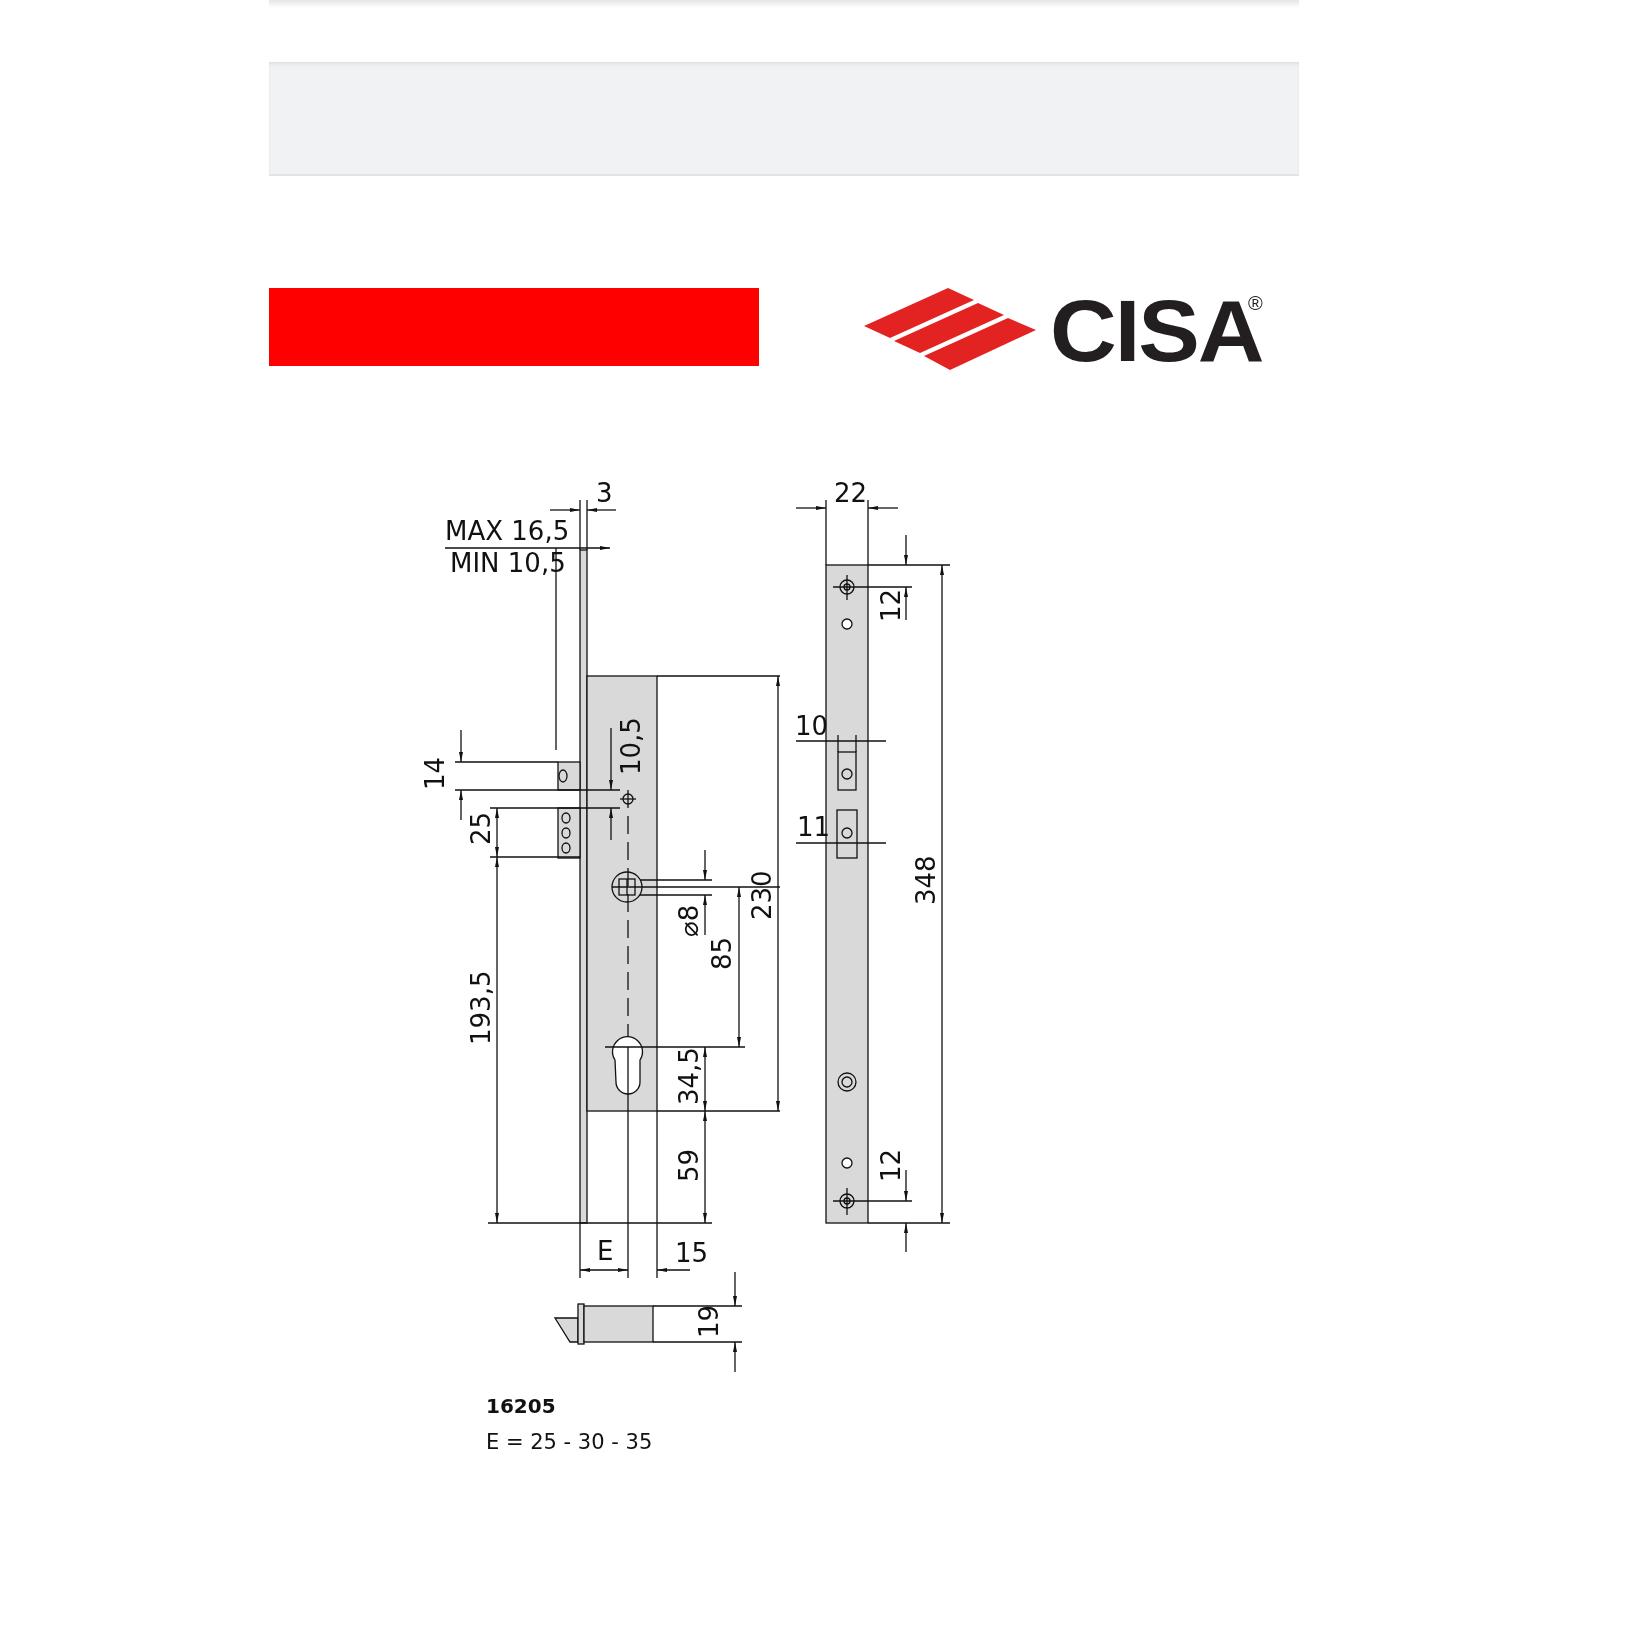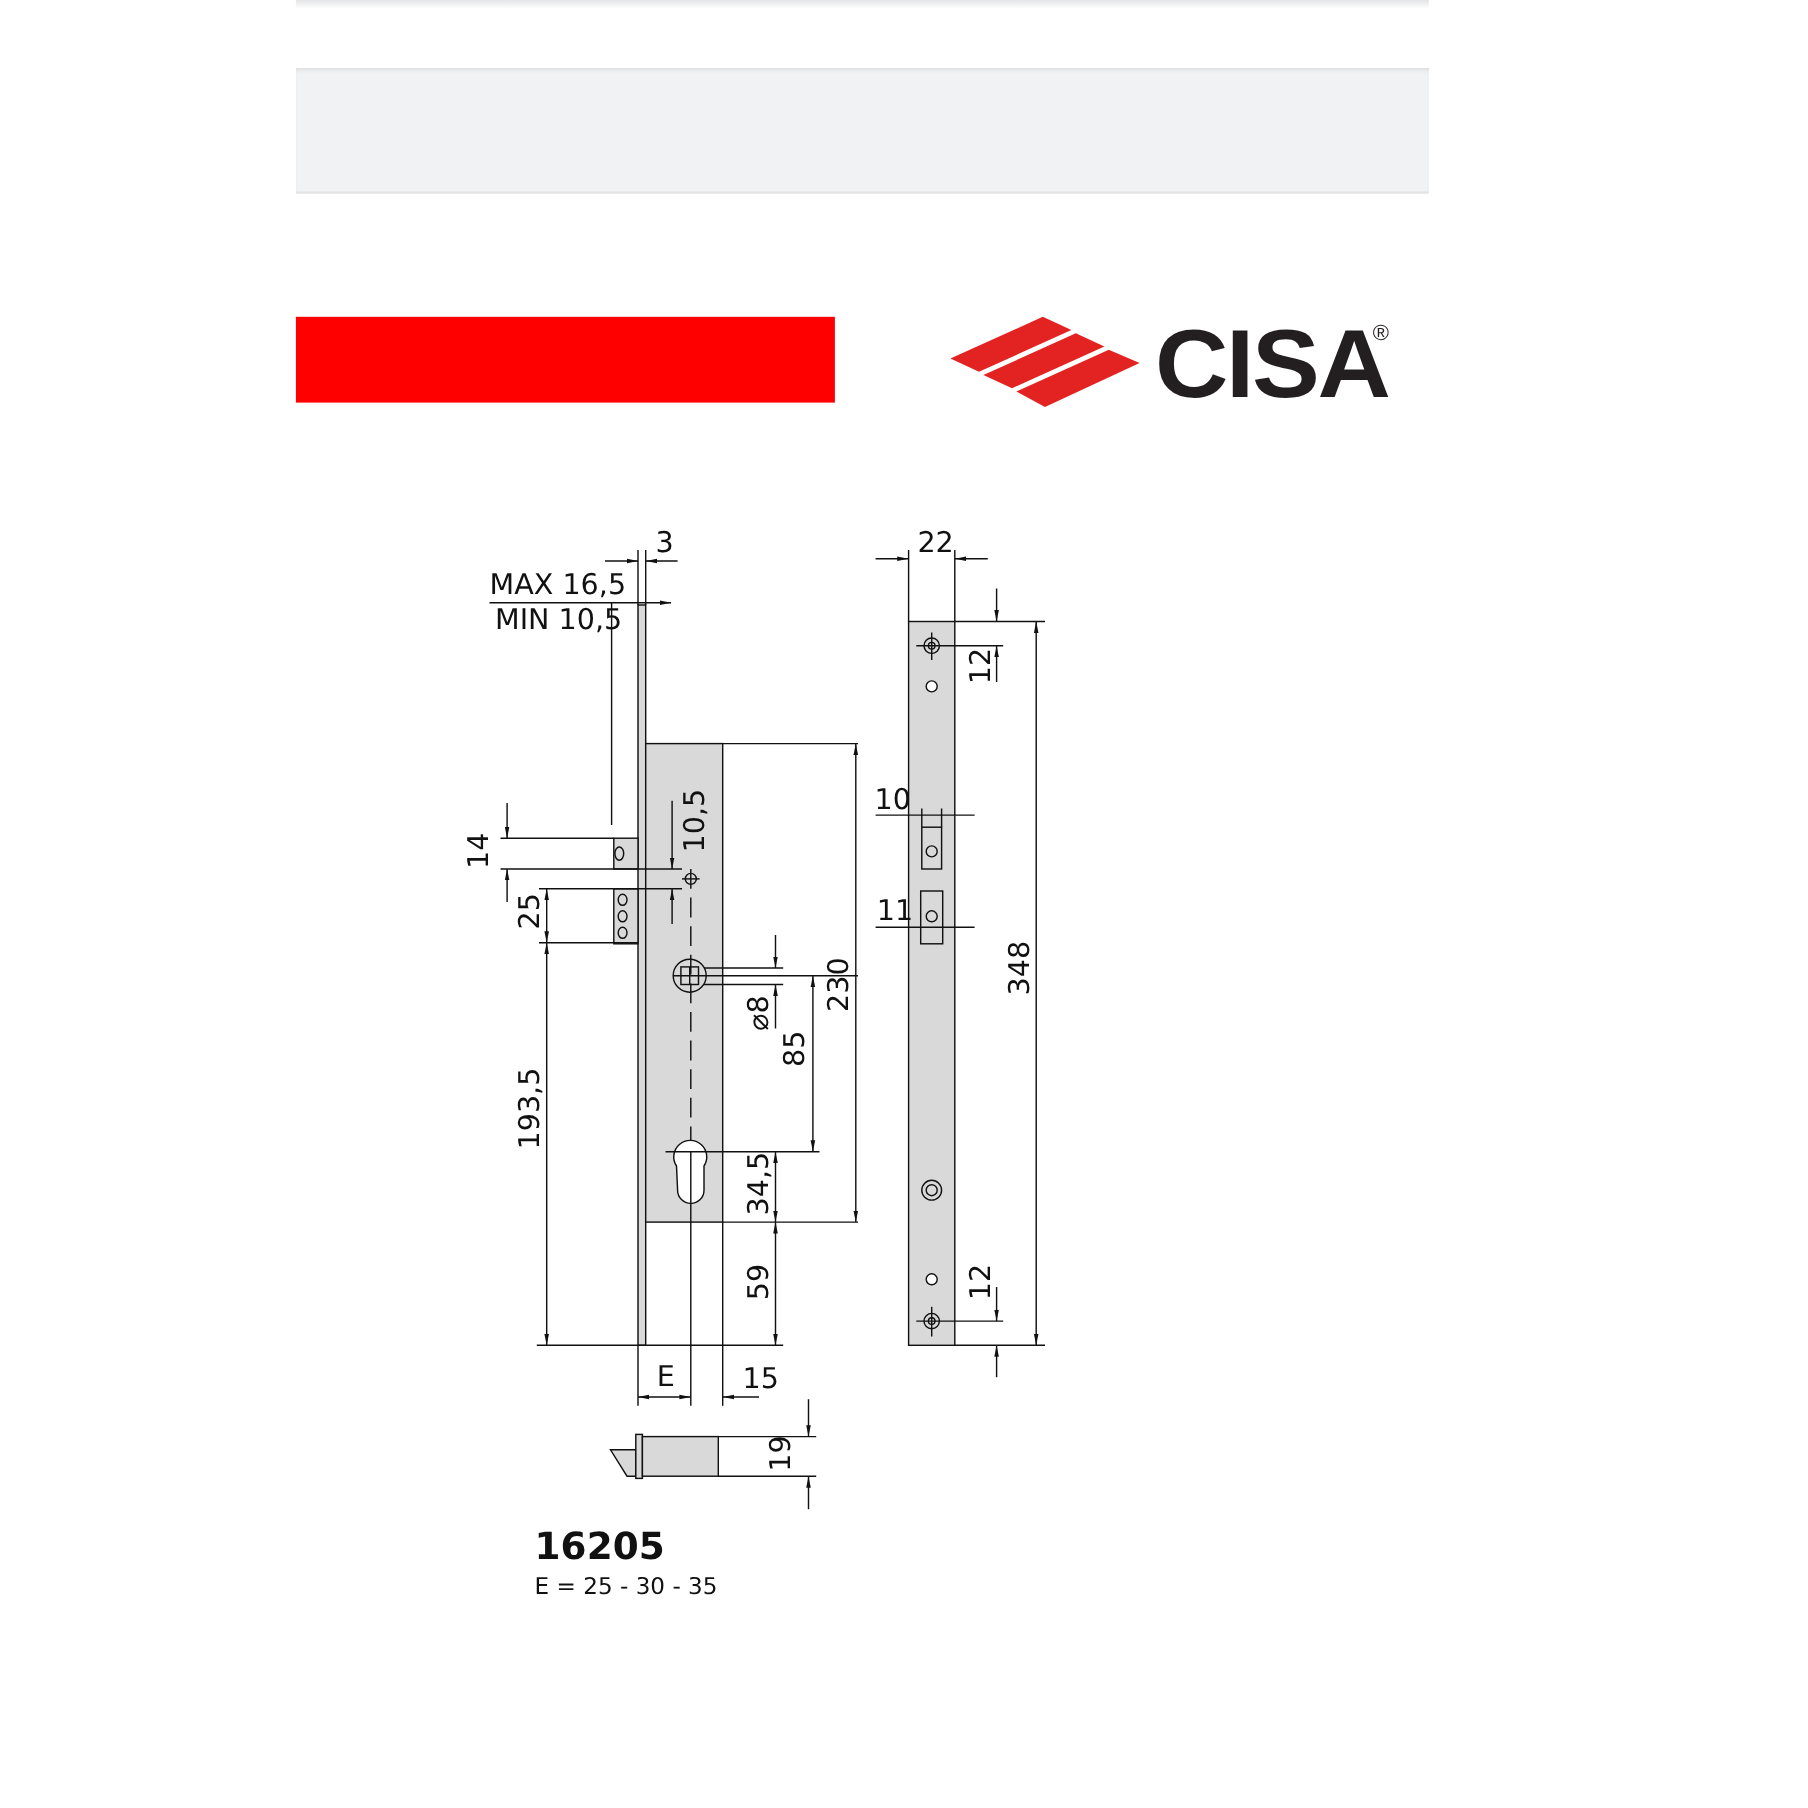--- a/index.html
+++ b/index.html
@@ -9,21 +9,21 @@
     .banner { position: absolute; left: 269px; top: 62px; width: 1030px; height: 112px; background: #f1f2f4;
       box-shadow: inset 0 3px 4px -2px #d6d7d9; border-bottom: 2px solid #e2e3e5; }
     .red-bar { position: absolute; left: 269px; top: 288px; width: 490px; height: 78px; background: #ff0000; }
     .logo { position: absolute; left: 864px; top: 286px; width: 410px; height: 90px; }
     .logo-text { position: absolute; left: 186px; top: 0px; font-family: "Liberation Sans", sans-serif; font-weight: bold;
       font-size: 88px; letter-spacing: -2px; color: #231f20; line-height: 90px; transform: scaleX(1.05); transform-origin: left; }
     .logo-reg { position: absolute; left: 384px; top: 6px; font-family: "Liberation Sans", sans-serif; font-size: 20px; color: #231f20; }
     svg.drawing { position: absolute; left: 0; top: 0; }
     svg text { font-family: "DejaVu Sans", sans-serif; fill: #111; font-size: 26px; }
     .caption { position: absolute; left: 486px; top: 1388px; color: #111; }
-    .caption .model { font-family: "DejaVu Sans", sans-serif; font-weight: bold; font-size: 34px; line-height: 36px; }
+    .caption .model { font-family: "DejaVu Sans", sans-serif; font-weight: bold; font-size: 20px; line-height: 36px; }
     .caption .sizes { font-family: "DejaVu Sans", sans-serif; font-size: 21px; line-height: 36px; }
   </style>
 </head>
 <body>
 
 <div class="top-shadow"></div>
 <div class="banner"></div>
 <div class="red-bar"></div>
 
 <div class="logo">

